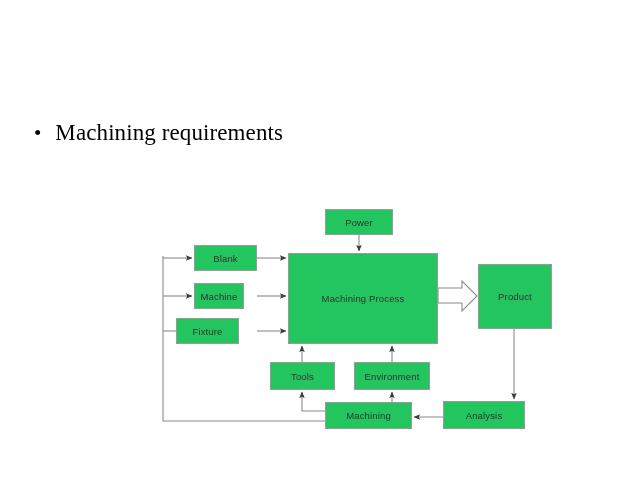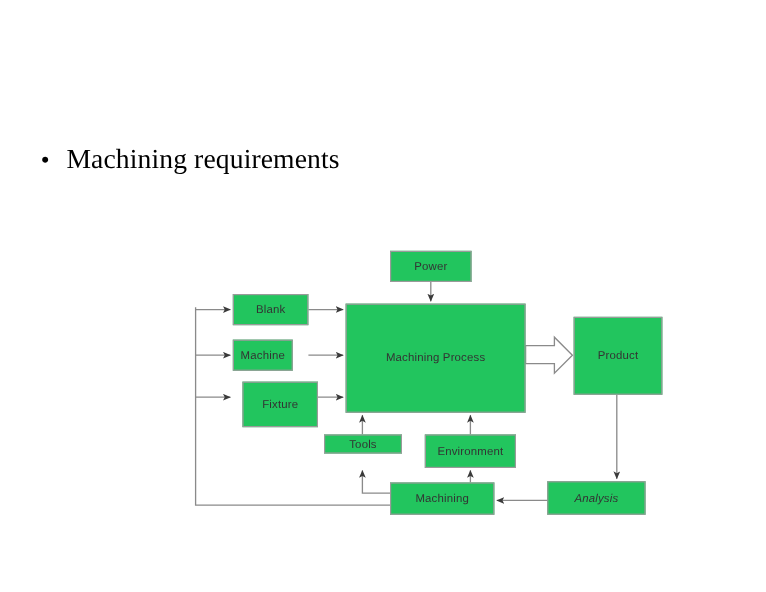--- a/index.html
+++ b/index.html
@@ -63,27 +63,27 @@
     display: flex;
     align-items: center;
     justify-content: center;
     text-align: center;
     letter-spacing: 0.15px;
     z-index: 3;
   }
   #node-power      { left: 325px; top: 209px; width: 68px;  height: 26px; }
   #node-blank      { left: 194px; top: 245px; width: 63px;  height: 26px; }
   #node-machine    { left: 194px; top: 283px; width: 50px;  height: 26px; }
-  #node-fixture    { left: 202px; top: 318px; width: 63px;  height: 38px; }
+  #node-fixture    { left: 176px; top: 318px; width: 63px;  height: 26px; }
   #node-process    { left: 288px; top: 253px; width: 150px; height: 91px; }
   #node-product    { left: 478px; top: 264px; width: 74px;  height: 65px; }
-  #node-tools      { left: 270px; top: 362px; width: 65px;  height: 16px; }
+  #node-tools      { left: 270px; top: 362px; width: 65px;  height: 28px; }
   #node-environment{ left: 354px; top: 362px; width: 76px;  height: 28px; }
   #node-correction { left: 325px; top: 402px; width: 87px;  height: 27px; }
-  #node-analysis   { left: 456px; top: 401px; width: 82px;  height: 28px; font-style: italic; }
+  #node-analysis   { left: 443px; top: 401px; width: 82px;  height: 28px; }
 
   #svg-links {
     position: absolute;
     left: 0; top: 0;
     width: 638px;
     height: 493px;
     z-index: 1;
     overflow: visible;
   }
 </style>

